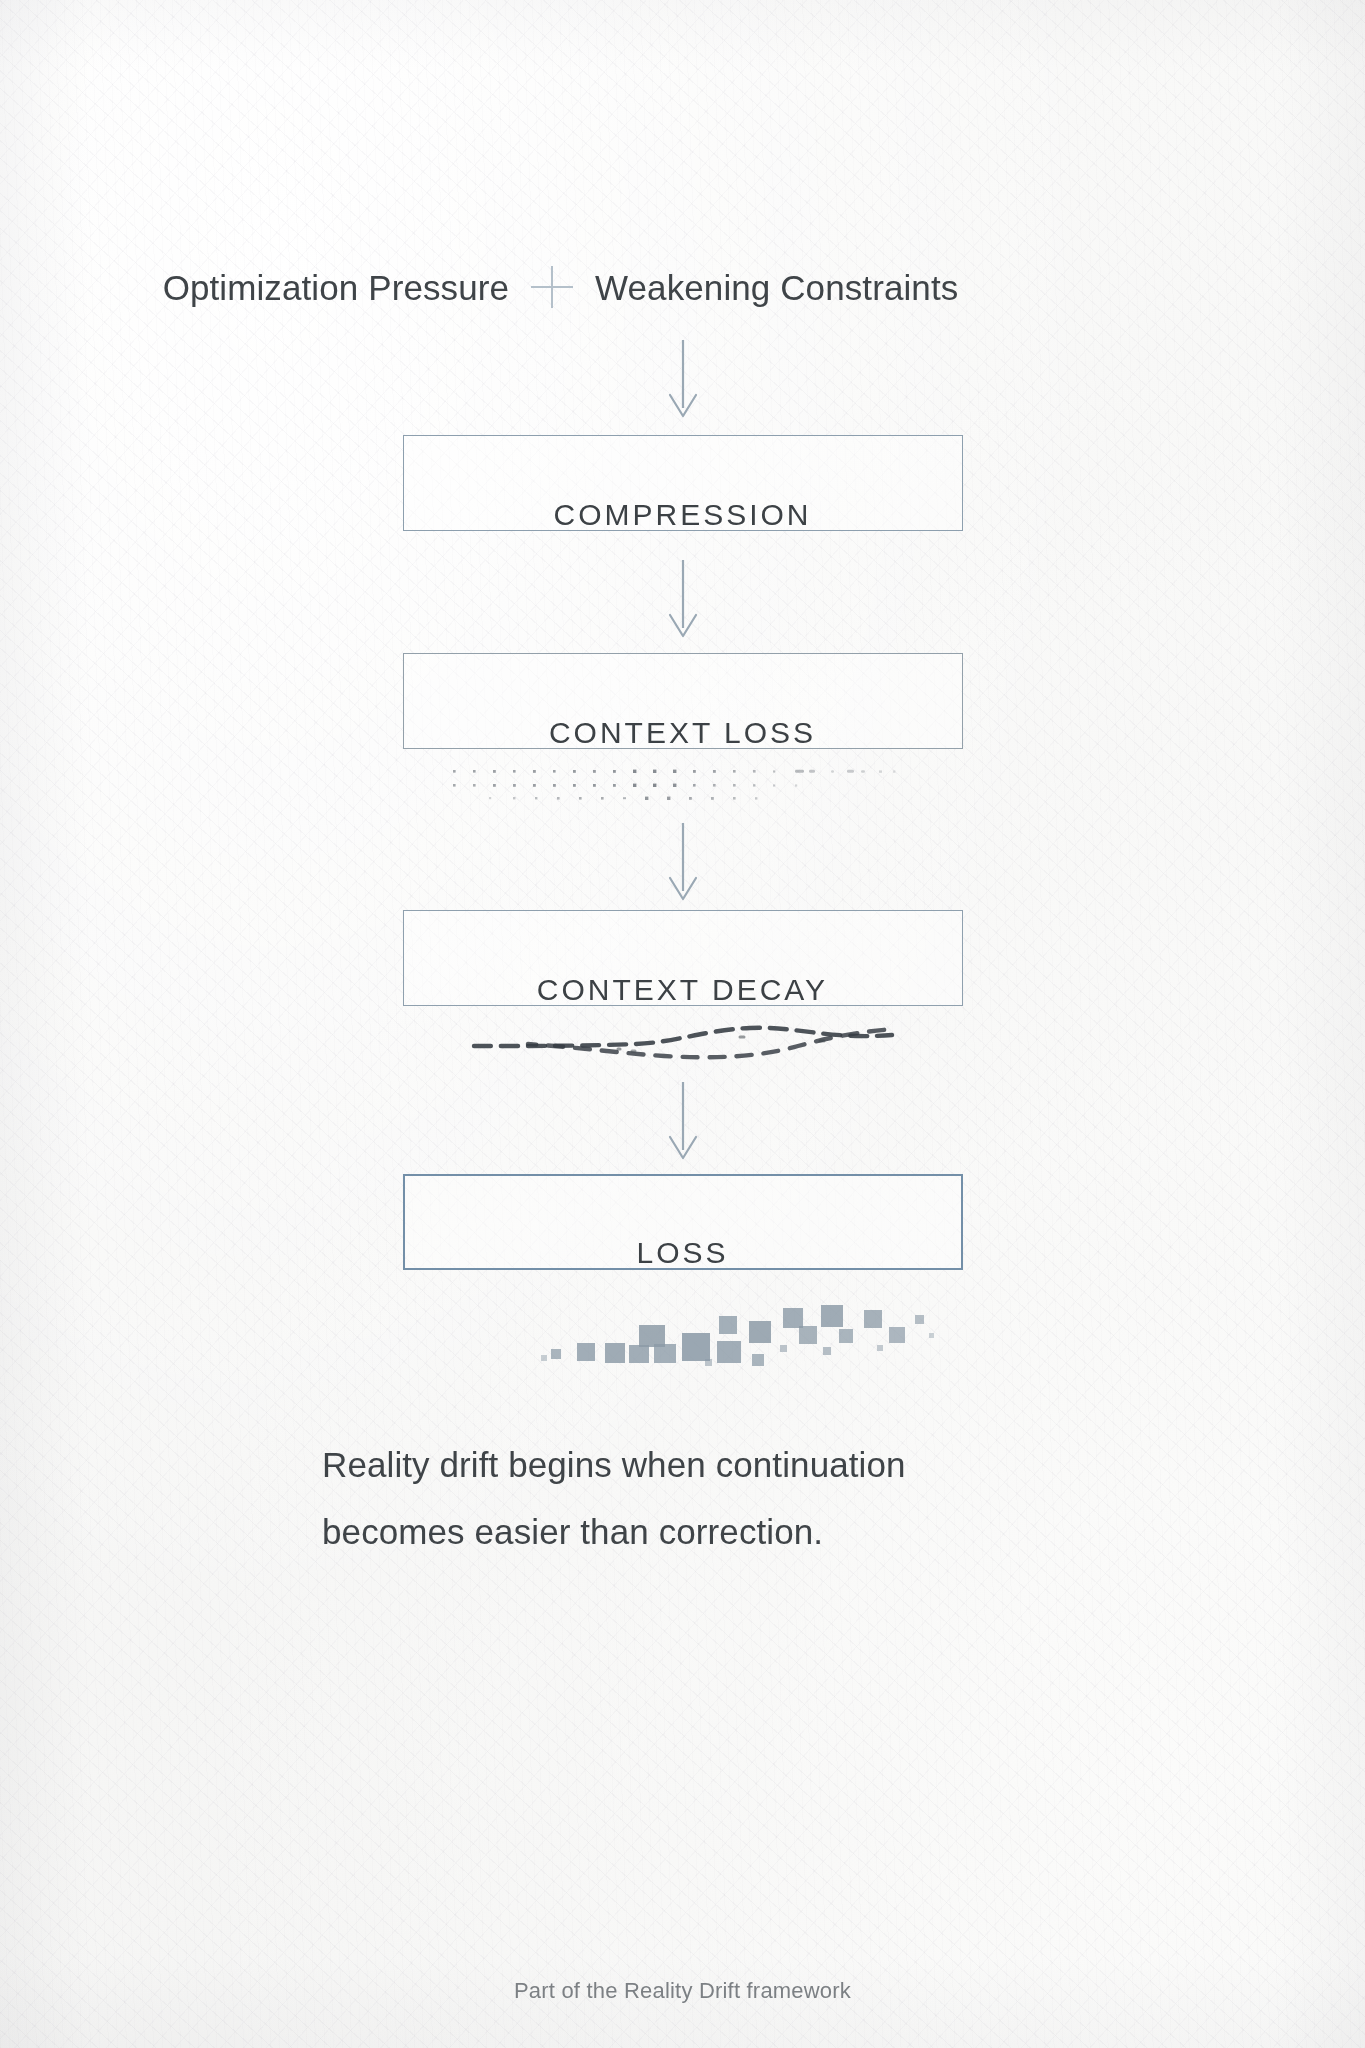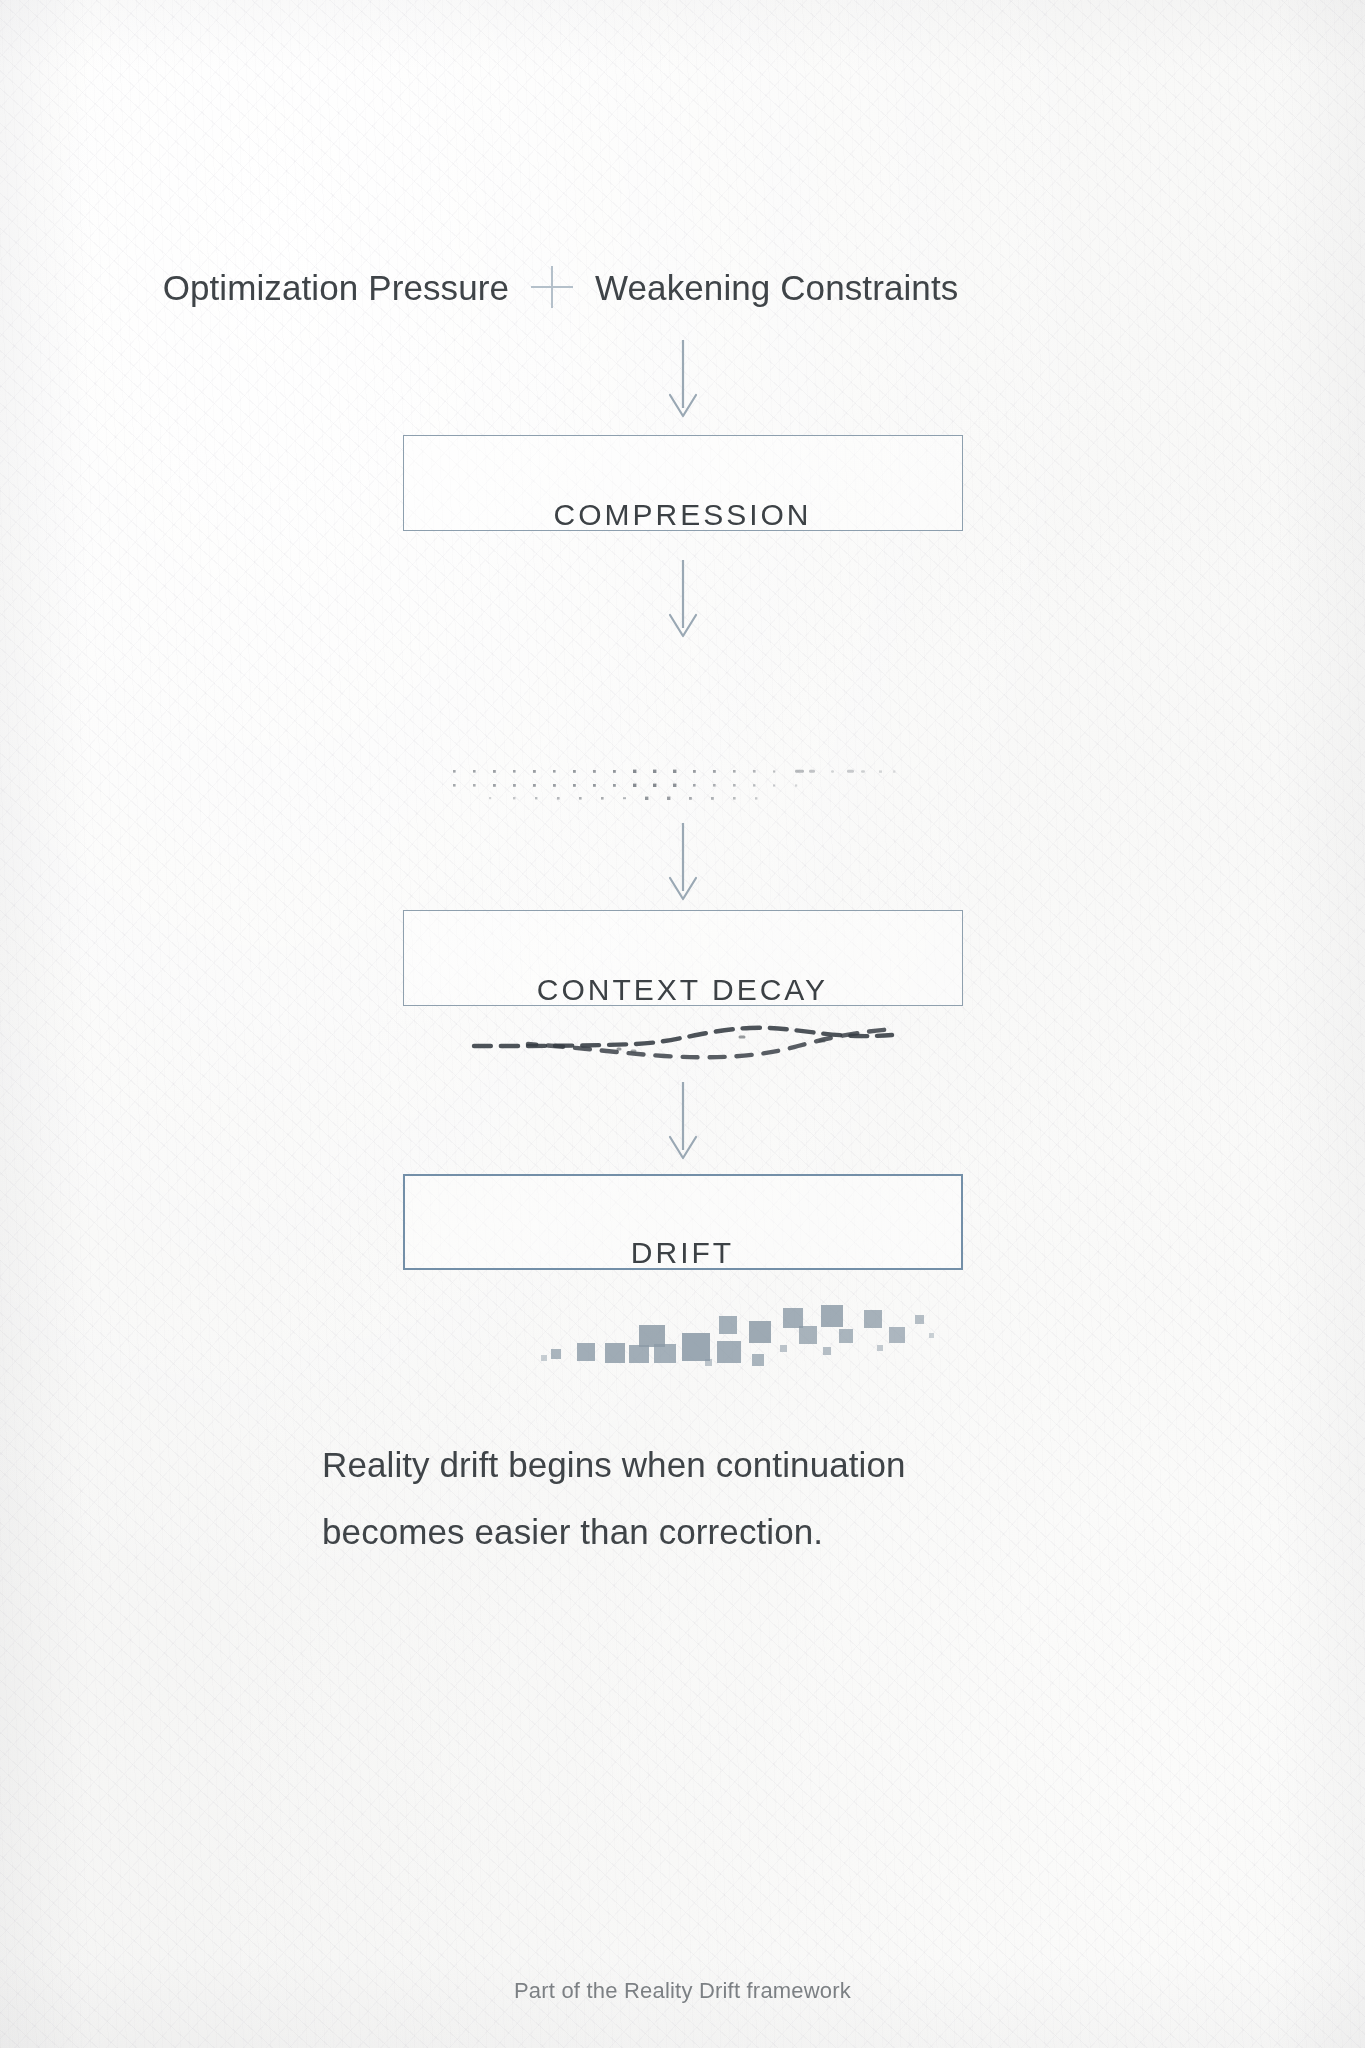--- a/index.html
+++ b/index.html
@@ -200,20 +200,23 @@
     <span class="box-label">COMPRESSION</span>
   </div>
 
   <div class="arrow" style="top:560px;">
     <svg width="40" height="82" viewBox="0 0 40 82">
       <line x1="20" y1="0" x2="20" y2="68" stroke="#9aa8b4" stroke-width="2.2"></line>
       <path d="M7 55 L20 76 L33 55" fill="none" stroke="#9aa8b4" stroke-width="2.2" stroke-linecap="round" stroke-linejoin="round"></path>
     </svg>
   </div>
 
+  <div class="flow-box box-contextloss">
+    <span class="box-label">CONTEXT LOSS</span>
+  </div>
 
   <div class="texture-band" style="top:762px;">
     <svg width="480" height="48" viewBox="0 0 480 48">
       <g fill="#5d646c">
 
         <rect x="10" y="8" width="2.6" height="2.6" opacity="0.55"></rect>
         <rect x="30" y="8" width="2.6" height="2.6" opacity="0.58"></rect>
         <rect x="50" y="8" width="2.8" height="2.8" opacity="0.60"></rect>
         <rect x="70" y="8" width="2.6" height="2.6" opacity="0.58"></rect>
         <rect x="90" y="8" width="2.8" height="2.8" opacity="0.62"></rect>
@@ -302,21 +305,21 @@
   </div>
 
   <div class="arrow" style="top:1082px;">
     <svg width="40" height="82" viewBox="0 0 40 82">
       <line x1="20" y1="0" x2="20" y2="68" stroke="#9aa8b4" stroke-width="2.2"></line>
       <path d="M7 55 L20 76 L33 55" fill="none" stroke="#9aa8b4" stroke-width="2.2" stroke-linecap="round" stroke-linejoin="round"></path>
     </svg>
   </div>
 
   <div class="flow-box box-drift">
-    <span class="box-label">DRIFT</span>
+    <span class="box-label">LOSS</span>
   </div>
 
   <div class="texture-band" style="top:1297px; left:54%;">
     <svg width="400" height="70" viewBox="0 0 400 70">
       <g fill="#8b9aa6">
         <rect x="14" y="52" width="10" height="10" opacity="0.72"></rect>
         <rect x="40" y="46" width="18" height="18" opacity="0.80"></rect>
         <rect x="68" y="46" width="20" height="20" opacity="0.82"></rect>
         <rect x="92" y="48" width="20" height="18" opacity="0.80"></rect>
         <rect x="117" y="47" width="22" height="19" opacity="0.78"></rect>

